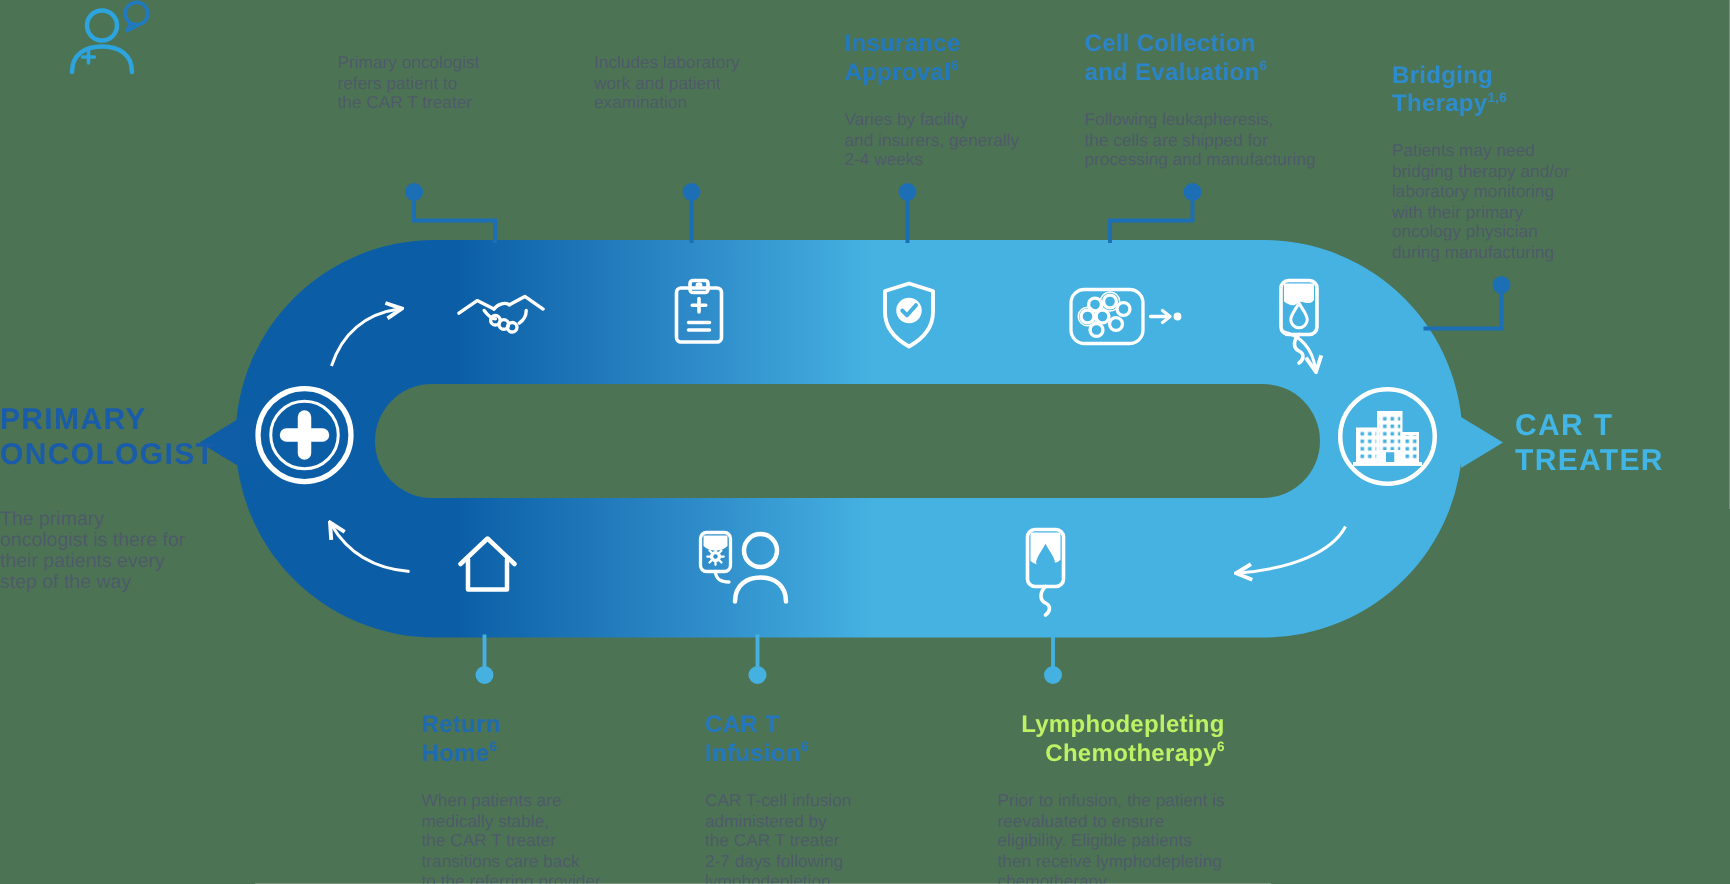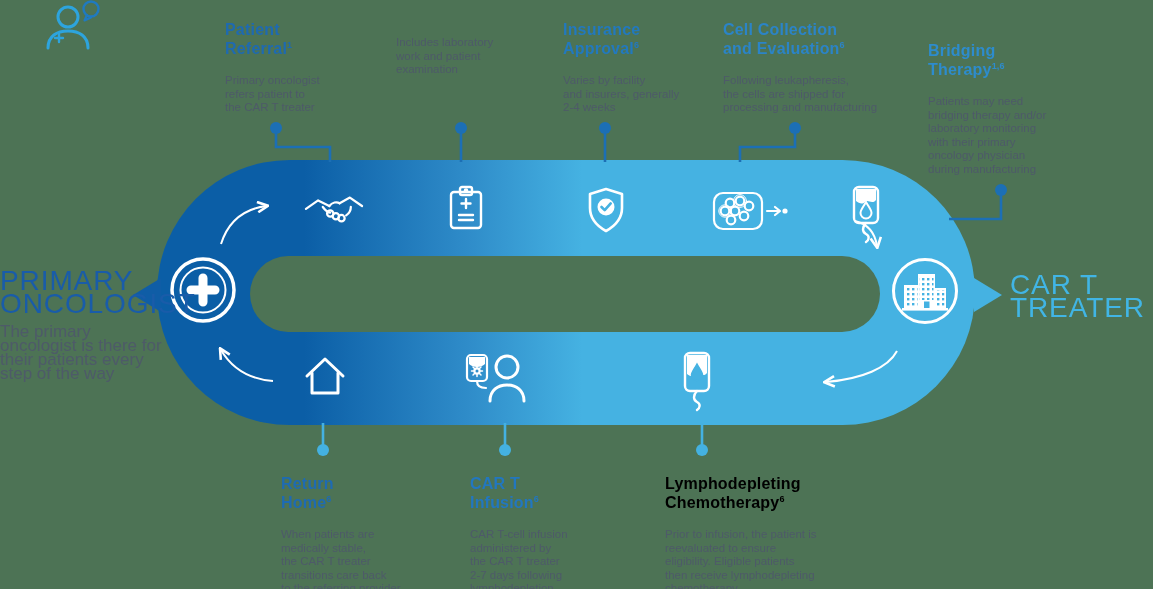--- a/index.html
+++ b/index.html
@@ -12,33 +12,33 @@
   .loop-hole{position:absolute;left:250px;top:256px;width:630px;height:76px;border-radius:38px;background:#4d7355;}
   .tri{position:absolute;width:0;height:0;border-top:17px solid transparent;border-bottom:17px solid transparent;}
   .tri-left{left:133px;top:278px;border-right:28px solid #0f5da6;}
   .tri-right{left:974px;top:278px;border-left:28px solid #45b2e2;}
 
   
   .station{position:absolute;}
   .t{font-weight:bold;font-size:16px;line-height:19px;letter-spacing:.2px;}
   .b{margin-top:16px;font-size:11.5px;line-height:13.5px;color:#4e5a69;white-space:pre-line;}
   sup{font-size:9px;line-height:0;}
-  .bigt{font-weight:normal;font-size:28px;line-height:23px;letter-spacing:.9px;}
+  .bigt{font-weight:bold;font-size:20px;line-height:23px;letter-spacing:.9px;}
 
   #st-initial{left:38px;top:54px;}  #st-initial .t{color:#1d73b9;}
   #st-patref{left:225px;top:20px;}  #st-patref .t{color:#1e6ab1;}
   #st-medwork{left:396px;top:20px;} #st-medwork .t{color:#1f73b9;}
   #st-insur{left:563px;top:20px;}   #st-insur .t{color:#2279be;}
   #st-cell{left:723px;top:20px;}    #st-cell .t{color:#2b84c7;}
   #st-bridge{left:928px;top:41px;}  #st-bridge .t{color:#2d8ccd;}
   #st-return{left:281px;top:474px;} #st-return .t{color:#1e6bb2;}
   #st-infusion{left:470px;top:474px;} #st-infusion .t{color:#2277bf;}
-  #st-lympho{left:665px;top:474px;} #st-lympho .t{color:#000000;}
+  #st-lympho{left:665px;top:474px;} #st-lympho .t{color:#bef264;text-align:right;}
   #primary-label{left:0;top:269px;} #primary-label .bigt{color:#195ca9;}
-  #primary-label .b{margin-top:10px;font-size:17px;line-height:14px;}
+  #primary-label .b{margin-top:24px;font-size:13px;line-height:14px;}
   #cart-label{left:1010px;top:273px;} #cart-label .bigt{color:#41b5e5;}
 
   .icn{position:absolute;}
   svg{display:block;overflow:visible;}
 </style>
 </head>
 <body>
 
 <div class="canvas">
 
@@ -203,22 +203,20 @@
     <g fill="none" stroke="#fff" stroke-width="2">
       <path d="M221 244 C228 222 244 209 266 206" marker-end="url(#ah)"></path>
       <path d="M273 381 C248 379 231 367 221 350" marker-end="url(#ah)"></path>
       <path d="M897 351 C888 368 862 379 826 382" marker-end="url(#ah)"></path>
       <path d="M855 221 C868 224 875 233 877 246" marker-end="url(#ah)"></path>
     </g>
   </svg>
 
 
   <div class="station" id="st-patref">
-    <div class="t"><span>Patient</span><br>
-      <span>Referral</span><sup>1</sup></div>
     <div class="b">Primary oncologist
 refers patient to
 the CAR T treater</div>
   </div>
 
   <div class="station" id="st-medwork">
     <div class="b">Includes laboratory
 work and patient
 examination</div>
   </div>

